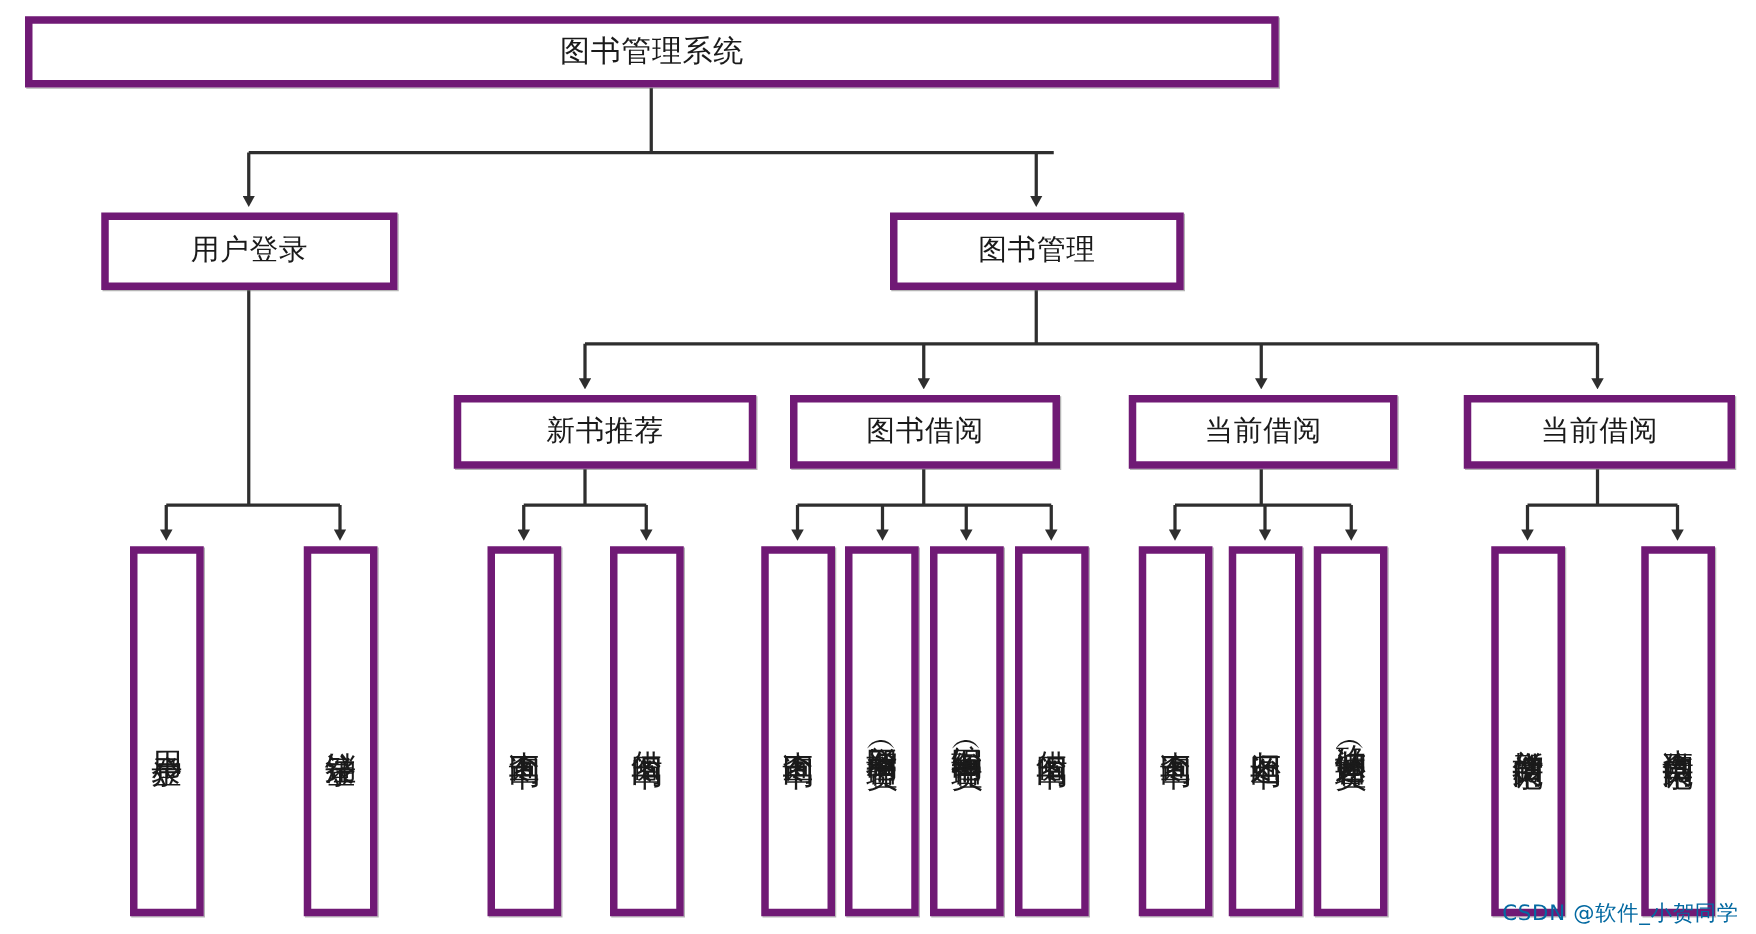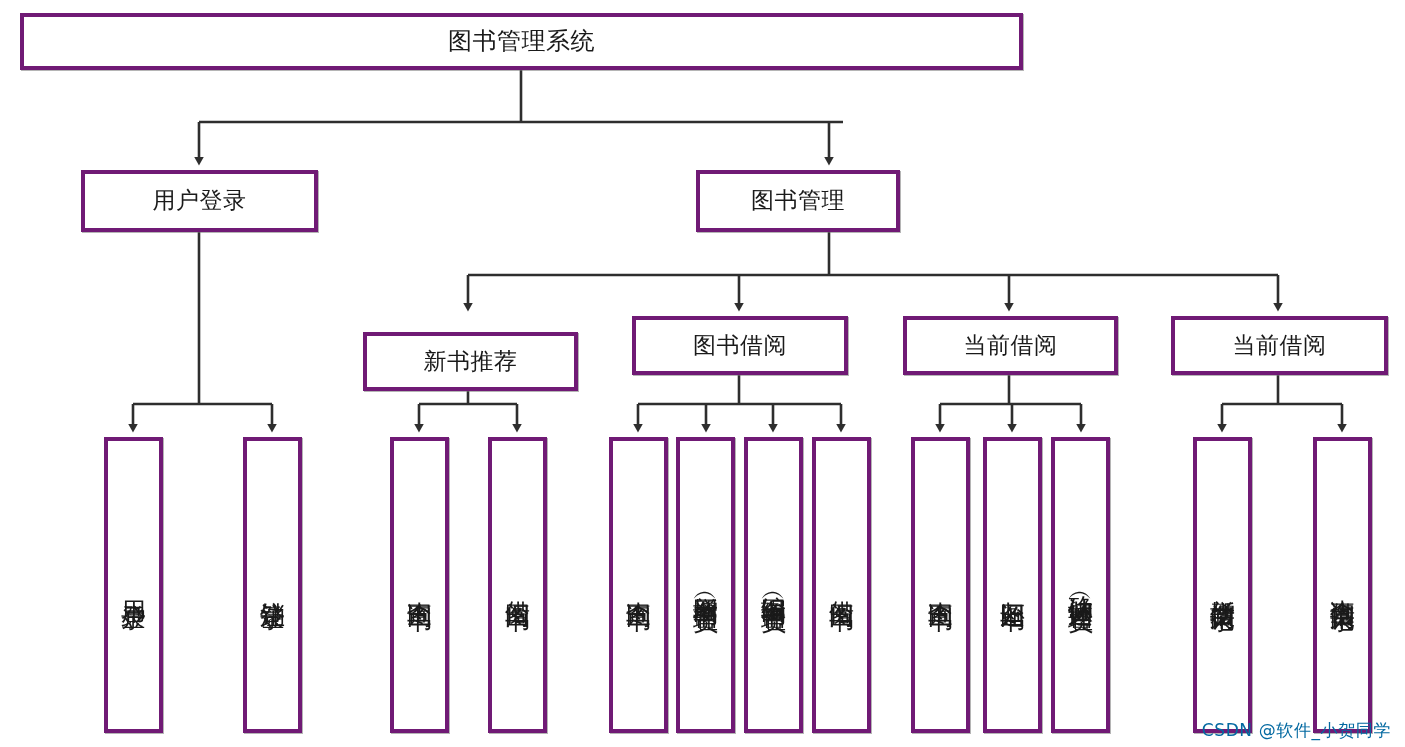--- a/index.html
+++ b/index.html
@@ -22,21 +22,21 @@
     position: absolute;
     left: 0;
     top: 0;
     width: 1405px;
     height: 747px;
     pointer-events: none;
   }
   .node {
     position: absolute;
     box-sizing: border-box;
-    border: 4px solid #701a75;
+    border: 6px solid #701a75;
     background: #ffffff;
     display: flex;
     align-items: center;
     justify-content: center;
     text-align: right;
     color: #1a1a1a;
     box-shadow: 1px 1px 0 rgba(120,120,120,0.55);
   }
   .node .node-label {
     display: block;
@@ -146,25 +146,25 @@
     </g>
   </svg>
 
   <div class="node horiz root" style="left:20px; top:13px; width:1003px; height:57px;">
     <span class="node-label">图书管理系统</span>
   </div>
 
   <div class="node horiz" style="left:81px; top:170px; width:237px; height:62px;">
     <span class="node-label">用户登录</span>
   </div>
-  <div class="node horiz" style="left:696px; top:170px; width:204px; height:62px;">
+  <div class="node horiz" style="left:712px; top:170px; width:235px; height:62px;">
     <span class="node-label">图书管理</span>
   </div>
 
-  <div class="node horiz" style="left:363px; top:316px; width:215px; height:59px;margin-top:16px;">
+  <div class="node horiz" style="left:363px; top:316px; width:242px; height:59px;">
     <span class="node-label">新书推荐</span>
   </div>
   <div class="node horiz" style="left:903px; top:316px; width:215px; height:59px;">
     <span class="node-label">当前借阅</span>
   </div>
   <div class="node horiz" style="left:632px; top:316px; width:216px; height:59px;">
     <span class="node-label">图书借阅</span>
   </div>
   <div class="node horiz" style="left:1171px; top:316px; width:217px; height:59px;">
     <span class="node-label">当前借阅</span>

